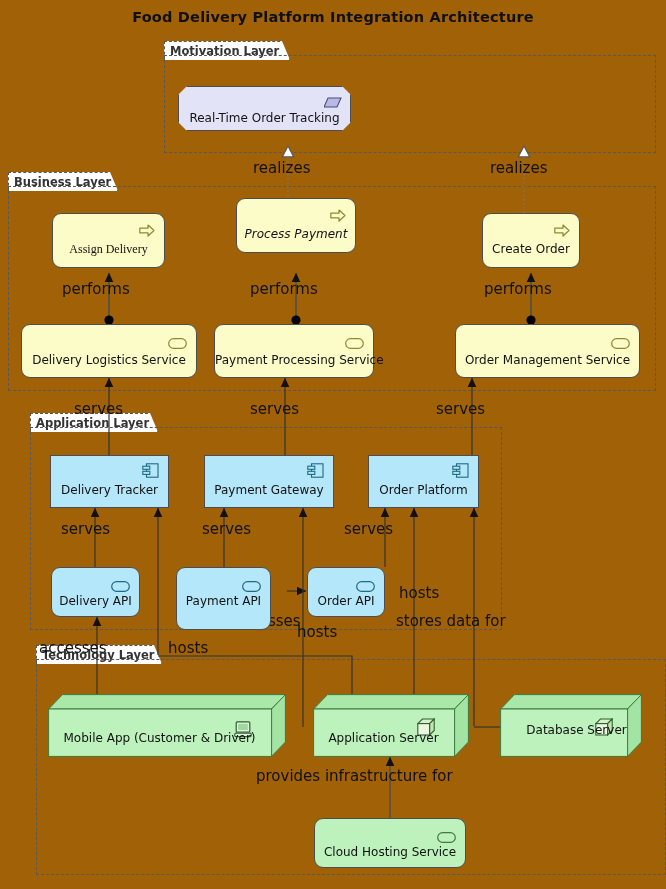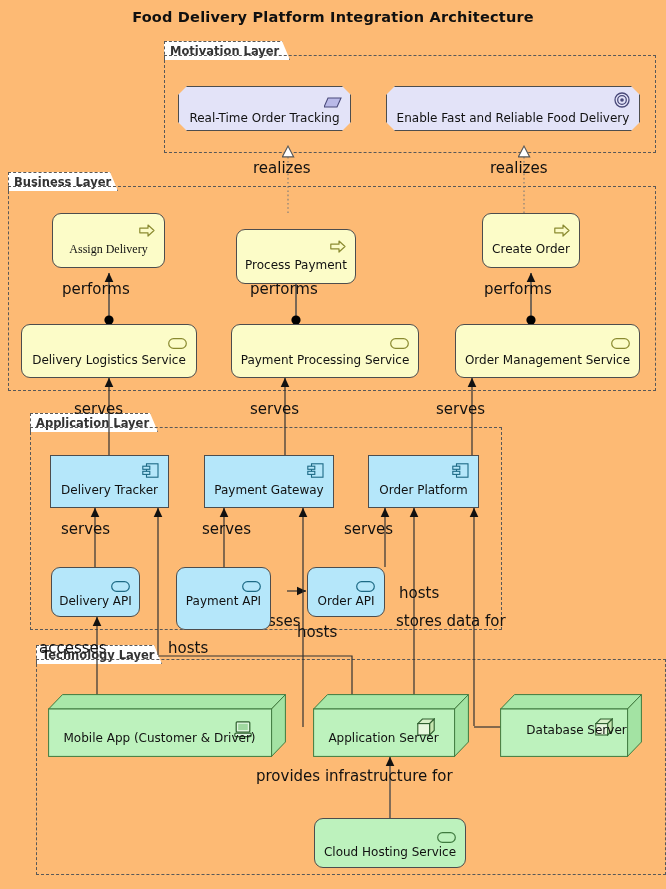--- a/index.html
+++ b/index.html
@@ -1,18 +1,18 @@
 <!DOCTYPE html>
 <html><head>
 <meta charset="utf-8">
 <title>Food Delivery Platform Integration Architecture</title>
 <style>
   html,body{margin:0;padding:0;background:#ffffff;}
   body{width:666px;height:889px;font-family:"DejaVu Sans","Liberation Sans",sans-serif;overflow:hidden;}
-  #canvas{position:relative;width:666px;height:889px;background:#fdba74;}
+  #canvas{position:relative;width:666px;height:889px;background:#a16207;}
 
   #diagram-title{
     position:absolute;left:0;top:9px;width:666px;text-align:center;
     font-family:"DejaVu Sans","Liberation Sans",sans-serif;
     font-size:14.5px;font-weight:bold;color:#101010;letter-spacing:0.2px;
   }
 
   
   .layer-group{position:absolute;}
   .layer-box{
@@ -210,41 +210,31 @@
 
   <div class="node shape-octagon fill-motivation" style="left:178px;top:86px;width:173px;height:45px;">
     <span class="node-icon" style="right:8px;top:7px;">
       <svg width="18" height="12" viewBox="0 0 18 12">
           <polygon points="4,1 17,1 13,10 0,10" fill="#b9b9e8" stroke="#4a4a7a" stroke-width="1.1"></polygon>
         </svg>
     </span>
     <span class="node-label" style="top:25px;">Real-Time Order Tracking</span>
   </div>
 
-  <div class="node shape-octagon fill-motivation" style="left:386px;top:86px;width:254px;height:45px;">
-    <span class="node-icon" style="right:9px;top:5px;">
-      <svg width="16" height="16" viewBox="0 0 16 16">
-        <circle cx="8" cy="8" r="7" fill="none" stroke="#4a4a7a" stroke-width="1.3"></circle>
-        <circle cx="8" cy="8" r="4.3" fill="none" stroke="#4a4a7a" stroke-width="1.3"></circle>
-        <circle cx="8" cy="8" r="1.8" fill="#4a4a7a"></circle>
-      </svg>
-    </span>
-    <span class="node-label" style="top:25px;">Enable Fast and Reliable Food Delivery</span>
-  </div>
 
   <div class="node shape-rounded fill-business" style="left:52px;top:213px;width:113px;height:55px;">
     <span class="node-icon" style="right:9px;top:8px;">
       <svg width="16" height="13" viewBox="0 0 16 13">
           <path d="M0.8,4.2 L9,4.2 L9,1 L15,6.5 L9,12 L9,8.8 L0.8,8.8 Z" fill="#fcfcc8" stroke="#8a8a30" stroke-width="1.2" stroke-linejoin="round"></path>
         </svg>
     </span>
     <span class="node-label" style="top:29px;font-family:Liberation Serif, serif;">Assign Delivery</span>
   </div>
 
-  <div class="node shape-rounded fill-business" style="left:236px;top:229px;width:120px;height:55px;">
+  <div class="node shape-rounded fill-business" style="left:236px;top:198px;width:120px;height:55px;font-style:italic;">
     <span class="node-icon" style="right:9px;top:8px;">
       <svg width="16" height="13" viewBox="0 0 16 13">
           <path d="M0.8,4.2 L9,4.2 L9,1 L15,6.5 L9,12 L9,8.8 L0.8,8.8 Z" fill="#fcfcc8" stroke="#8a8a30" stroke-width="1.2" stroke-linejoin="round"></path>
         </svg>
     </span>
     <span class="node-label" style="top:29px;">Process Payment</span>
   </div>
 
   <div class="node shape-rounded fill-business" style="left:482px;top:213px;width:98px;height:55px;">
     <span class="node-icon" style="right:9px;top:8px;">
@@ -257,21 +247,21 @@
 
   <div class="node shape-rounded fill-business" style="left:21px;top:324px;width:176px;height:54px;">
     <span class="node-icon" style="right:9px;top:9px;">
       <svg width="19" height="11" viewBox="0 0 19 11">
           <rect x="0.7" y="0.7" width="17.6" height="9.6" rx="4.8" fill="#fcfcc8" stroke="#8a8a30" stroke-width="1.2"></rect>
         </svg>
     </span>
     <span class="node-label" style="top:29px;">Delivery Logistics Service</span>
   </div>
 
-  <div class="node shape-rounded fill-business" style="left:231px;top:324px;width:188px;height:54px;">
+  <div class="node shape-rounded fill-business" style="left:214px;top:324px;width:160px;height:54px;">
     <span class="node-icon" style="right:9px;top:9px;">
       <svg width="19" height="11" viewBox="0 0 19 11">
           <rect x="0.7" y="0.7" width="17.6" height="9.6" rx="4.8" fill="#fcfcc8" stroke="#8a8a30" stroke-width="1.2"></rect>
         </svg>
     </span>
     <span class="node-label" style="top:29px;">Payment Processing Service</span>
   </div>
 
   <div class="node shape-rounded fill-business" style="left:455px;top:324px;width:185px;height:54px;">
     <span class="node-icon" style="right:9px;top:9px;">

